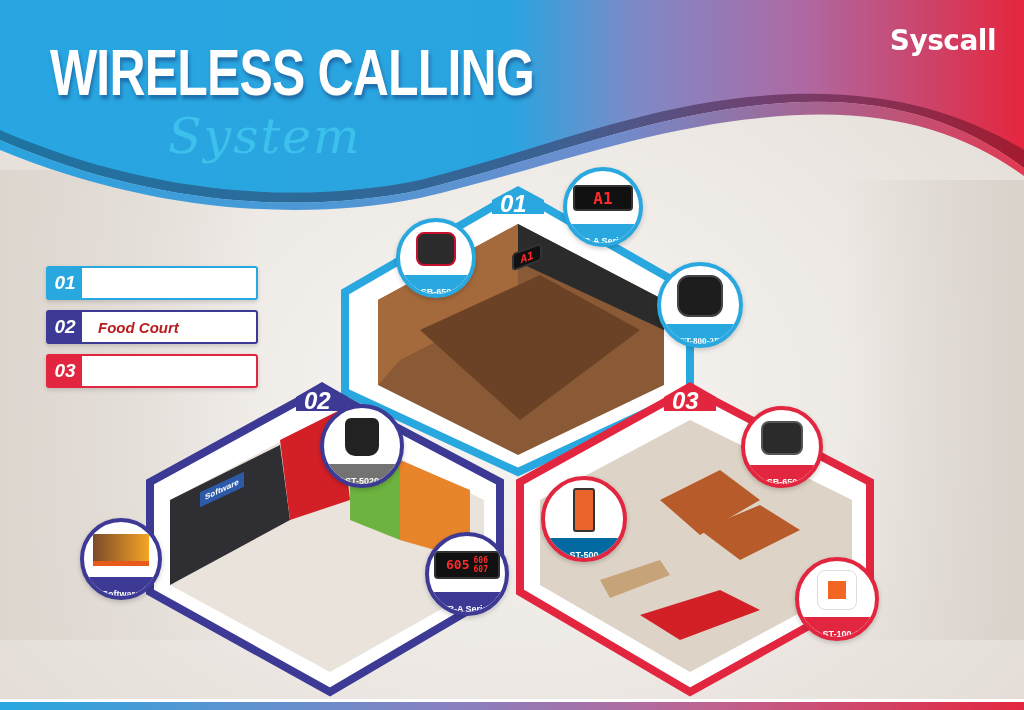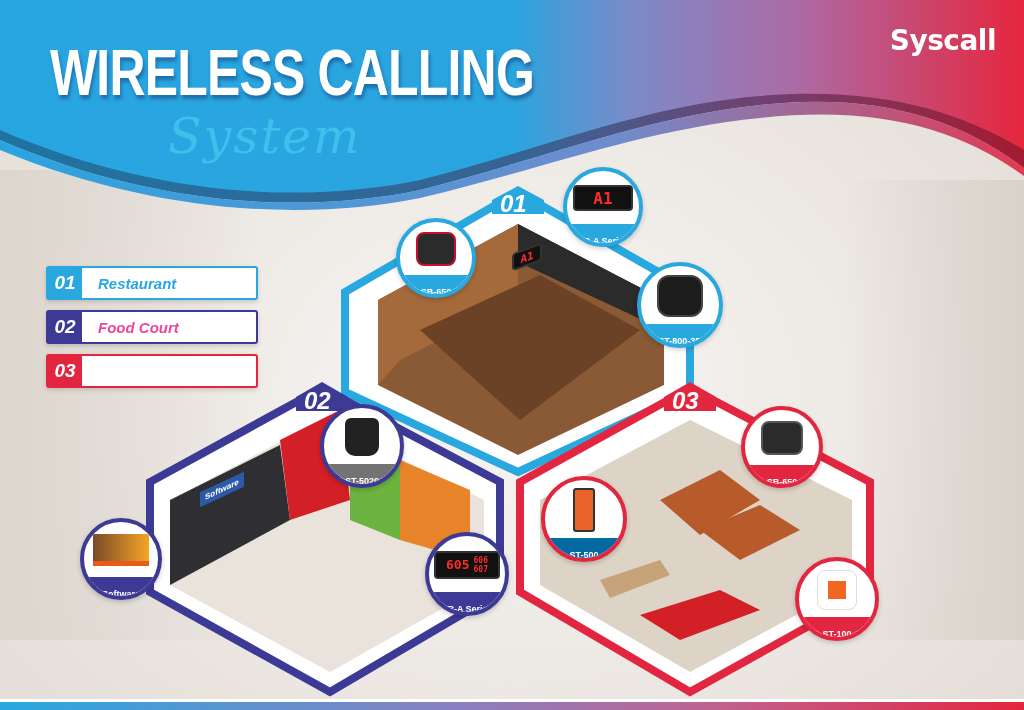--- a/index.html
+++ b/index.html
@@ -102,46 +102,45 @@
     <polygon points="664,397 690,382 716,397 716,411 664,411" fill="#e3263f"></polygon>
   </svg>
 
   <div class="title">WIRELESS CALLING</div>
   <div class="subtitle">System</div>
   <div class="logo">Syscall</div>
 
   <div class="legend">
     <div class="legend-item" style="border-color:#29a8e0;">
       <div class="legend-num" style="background:#29a8e0;">01</div>
-      <div class="legend-label" style="color:#29a8e0;">Restaurant</div>
     </div>
     <div class="legend-item" style="border-color:#3d3a96;">
       <div class="legend-num" style="background:#3d3a96;">02</div>
-      <div class="legend-label" style="color:#ec4899;">Food Court</div>
+      <div class="legend-label" style="color:#b91c1c;">Food Court</div>
     </div>
     <div class="legend-item" style="border-color:#e3263f;">
       <div class="legend-num" style="background:#e3263f;">03</div>
     </div>
   </div>
 
   <div class="hex-num" style="left:500px; top:190px;">01</div>
   <div class="hex-num" style="left:304px; top:387px;">02</div>
   <div class="hex-num" style="left:672px; top:387px;">03</div>
 
   <div class="led" style="position:absolute; left:512px; top:248px; width:30px; height:18px; font-size:11px; transform:skewY(-20deg);">A1</div>
 
   <div class="device" style="left:396px; top:218px; width:80px; height:80px; border-color:#29a8e0;">
     <div class="prod" style="width:40px; height:34px; background:#2b2b2b; border-radius:8px; border:2px solid #c8102e;"></div>
     <div class="cap" style="background:#29a8e0;">SB-650</div>
   </div>
   <div class="device" style="left:563px; top:167px; width:80px; height:80px; border-color:#29a8e0;">
     <div class="prod led" style="width:60px; height:26px; font-size:16px;">A1</div>
     <div class="cap" style="background:#29a8e0;">SR-A Series</div>
   </div>
-  <div class="device" style="left:637px; top:262px; width:86px; height:86px; border-color:#29a8e0;">
+  <div class="device" style="left:657px; top:262px; width:86px; height:86px; border-color:#29a8e0;font-family:Liberation Serif, serif;">
     <div class="prod" style="width:46px; height:42px; background:#1d1d1d; border-radius:12px; border:2px solid #444;"></div>
     <div class="cap" style="background:#29a8e0;">ST-800-3B</div>
   </div>
 
   <div class="device" style="left:320px; top:404px; width:84px; height:84px; border-color:#3d3a96;">
     <div class="prod" style="width:34px; height:38px; background:#222; border-radius:6px 6px 10px 10px;"></div>
     <div class="cap" style="background:#737373;">ST-5020</div>
   </div>
   <div class="device" style="left:425px; top:532px; width:84px; height:84px; border-color:#3d3a96;">
     <div class="prod led" style="width:66px; height:28px; font-size:13px; gap:4px;">

